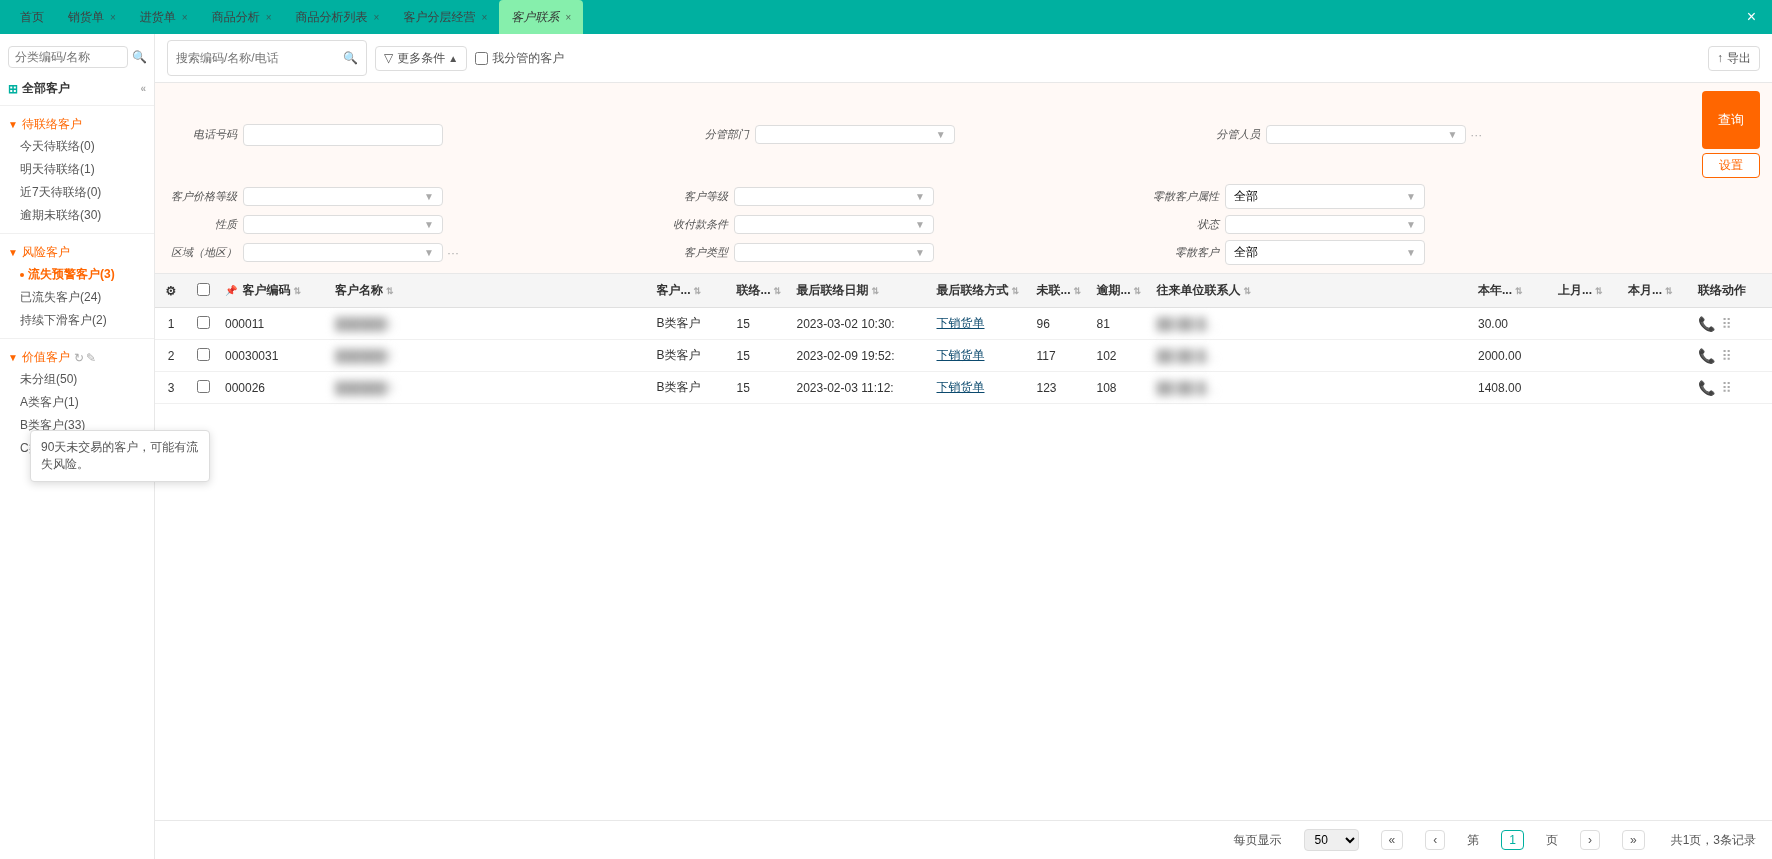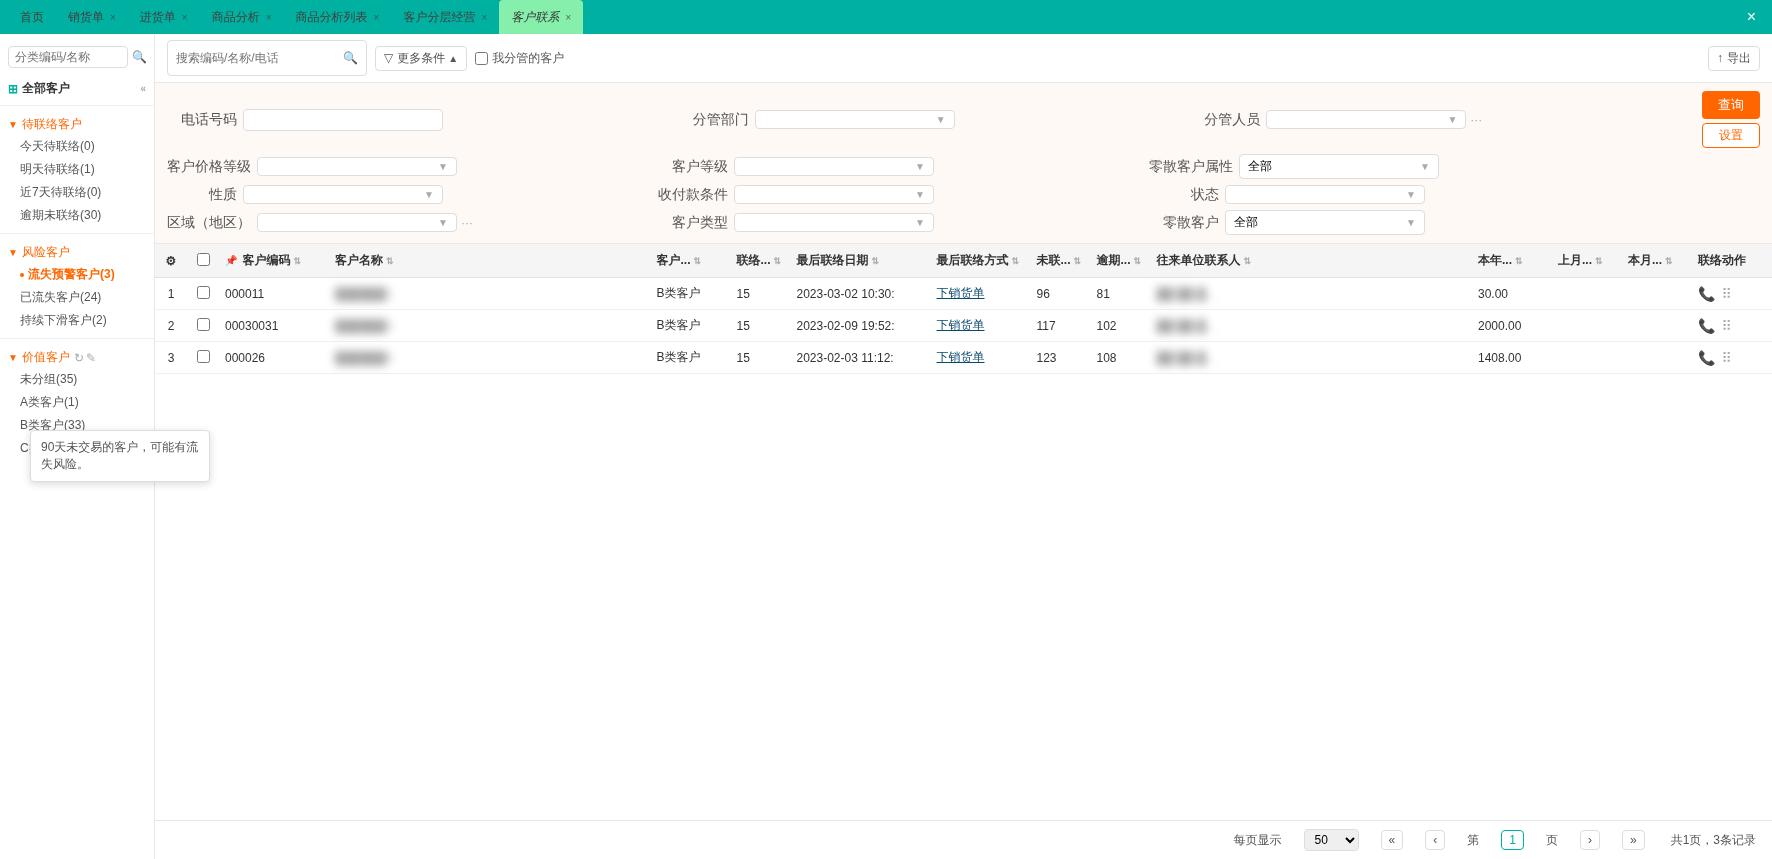--- a/index.html
+++ b/index.html
@@ -122,41 +122,41 @@
       background: #fff9f6; border-bottom: 1px solid #e8e8e8; padding: 8px 12px;
       flex-shrink: 0;
     }
     .adv-filter-row {
       display: flex; align-items: center; margin-bottom: 6px; flex-wrap: wrap;
     }
     .filter-field {
       display: flex; align-items: center; margin-right: 20px; flex: 1; min-width: 280px;
     }
     .filter-label {
-      color: #555; font-size: 14px; white-space: nowrap; min-width: 70px; text-align: right; margin-right: 6px;
+      color: #555; font-size: 11px; white-space: nowrap; min-width: 70px; text-align: right; margin-right: 6px; font-style: italic;
     }
     .filter-input {
       border: 1px solid #ddd; border-radius: 4px; padding: 3px 8px;
       flex: 1; max-width: 200px; outline: none; font-size: 12px; background: white;
     }
     .filter-select {
       border: 1px solid #ddd; border-radius: 4px; padding: 3px 8px;
       flex: 1; max-width: 200px; outline: none; font-size: 12px; background: white;
       display: flex; align-items: center; justify-content: space-between; cursor: pointer;
     }
     .filter-select .arrow-down { color: #aaa; font-size: 10px; }
     .filter-dots { color: #aaa; cursor: pointer; margin-left: 4px; }
 
     
     .action-btns {
       display: flex; flex-direction: column; margin-left: auto; flex-shrink: 0;
     }
     .query-btn {
       background: #ff6600; color: white; border: none; border-radius: 4px;
-      padding: 5px 16px; cursor: pointer; font-size: 13px; margin-bottom: 4px;
+      padding: 20px 16px; cursor: pointer; font-size: 13px; margin-bottom: 4px;
     }
     .settings-btn {
       background: white; color: #ff6600; border: 1px solid #ff6600; border-radius: 4px;
       padding: 3px 12px; cursor: pointer; font-size: 12px;
     }
 
     
     .table-container {
       flex: 1; overflow: auto; position: relative;
     }
@@ -298,21 +298,21 @@
     <div class="sidebar-divider"></div>
 
     <div class="sidebar-section">
       <div class="sidebar-section-title">
         <span class="arrow">▼</span>
         <span>价值客户</span>
         <span style="margin-left:4px; cursor:pointer; color:#aaa;">↻</span>
         <span style="margin-left:2px; cursor:pointer; color:#aaa;">✎</span>
       </div>
       <div class="sidebar-item">
-        <span>未分组(35)</span>
+        <span>未分组(50)</span>
       </div>
       <div class="sidebar-item">
         <span>A类客户(1)</span>
       </div>
       <div class="sidebar-item">
         <span>B类客户(33)</span>
       </div>
       <div class="sidebar-item">
         <span>C类客户(6)</span>
       </div>

